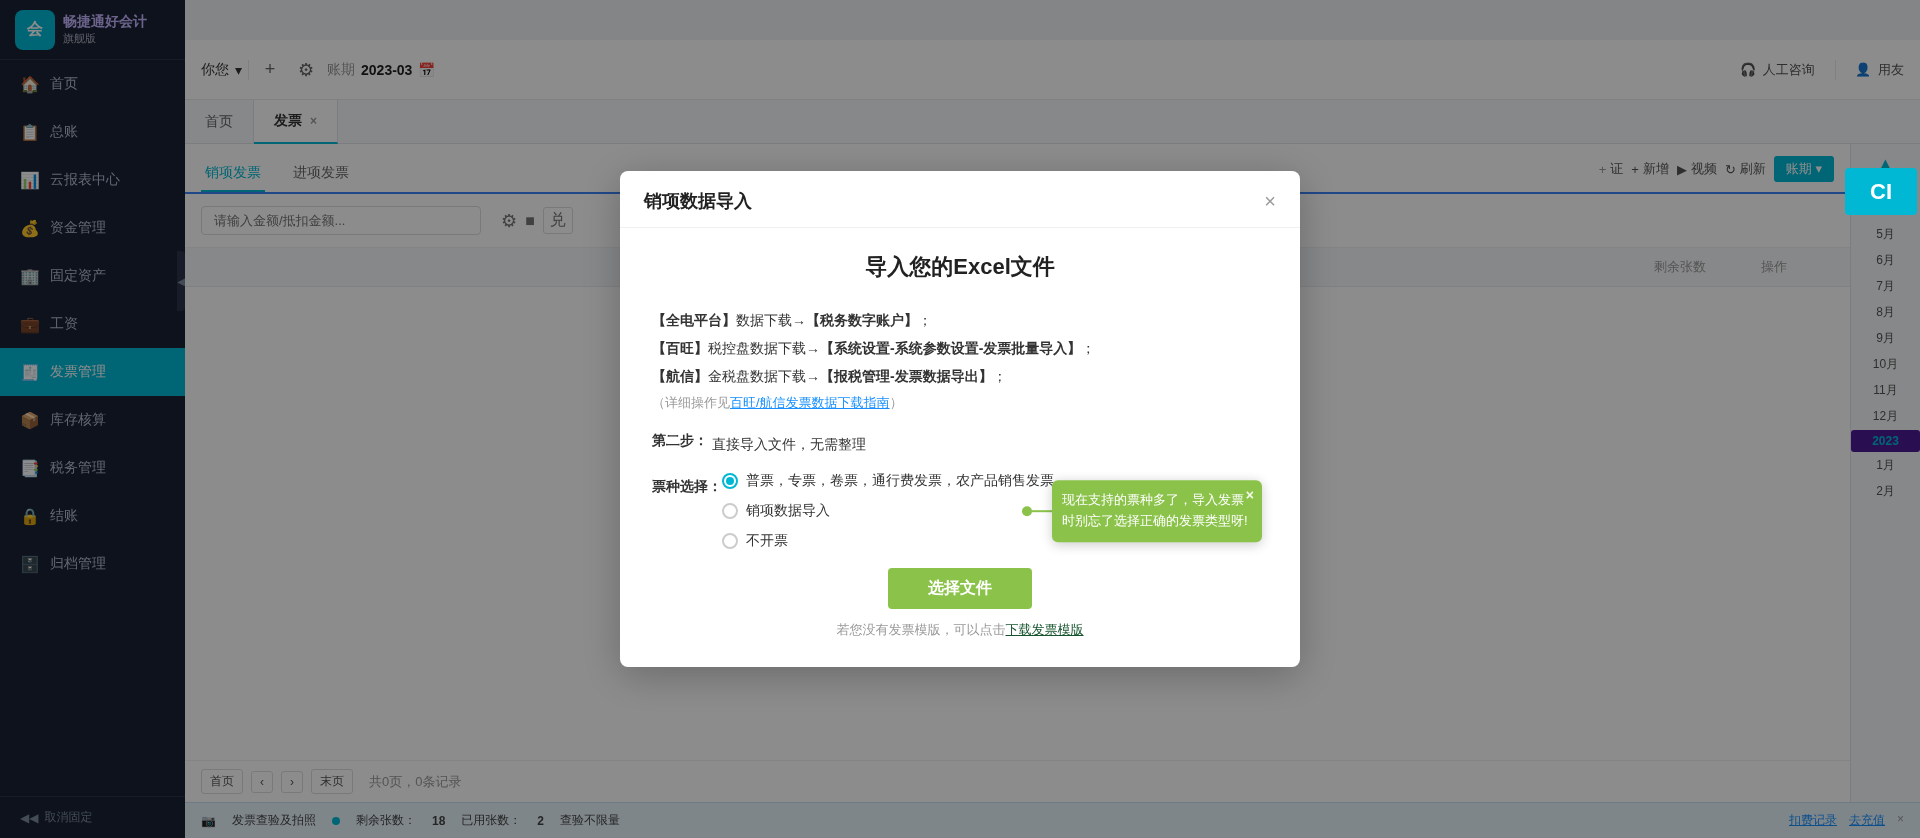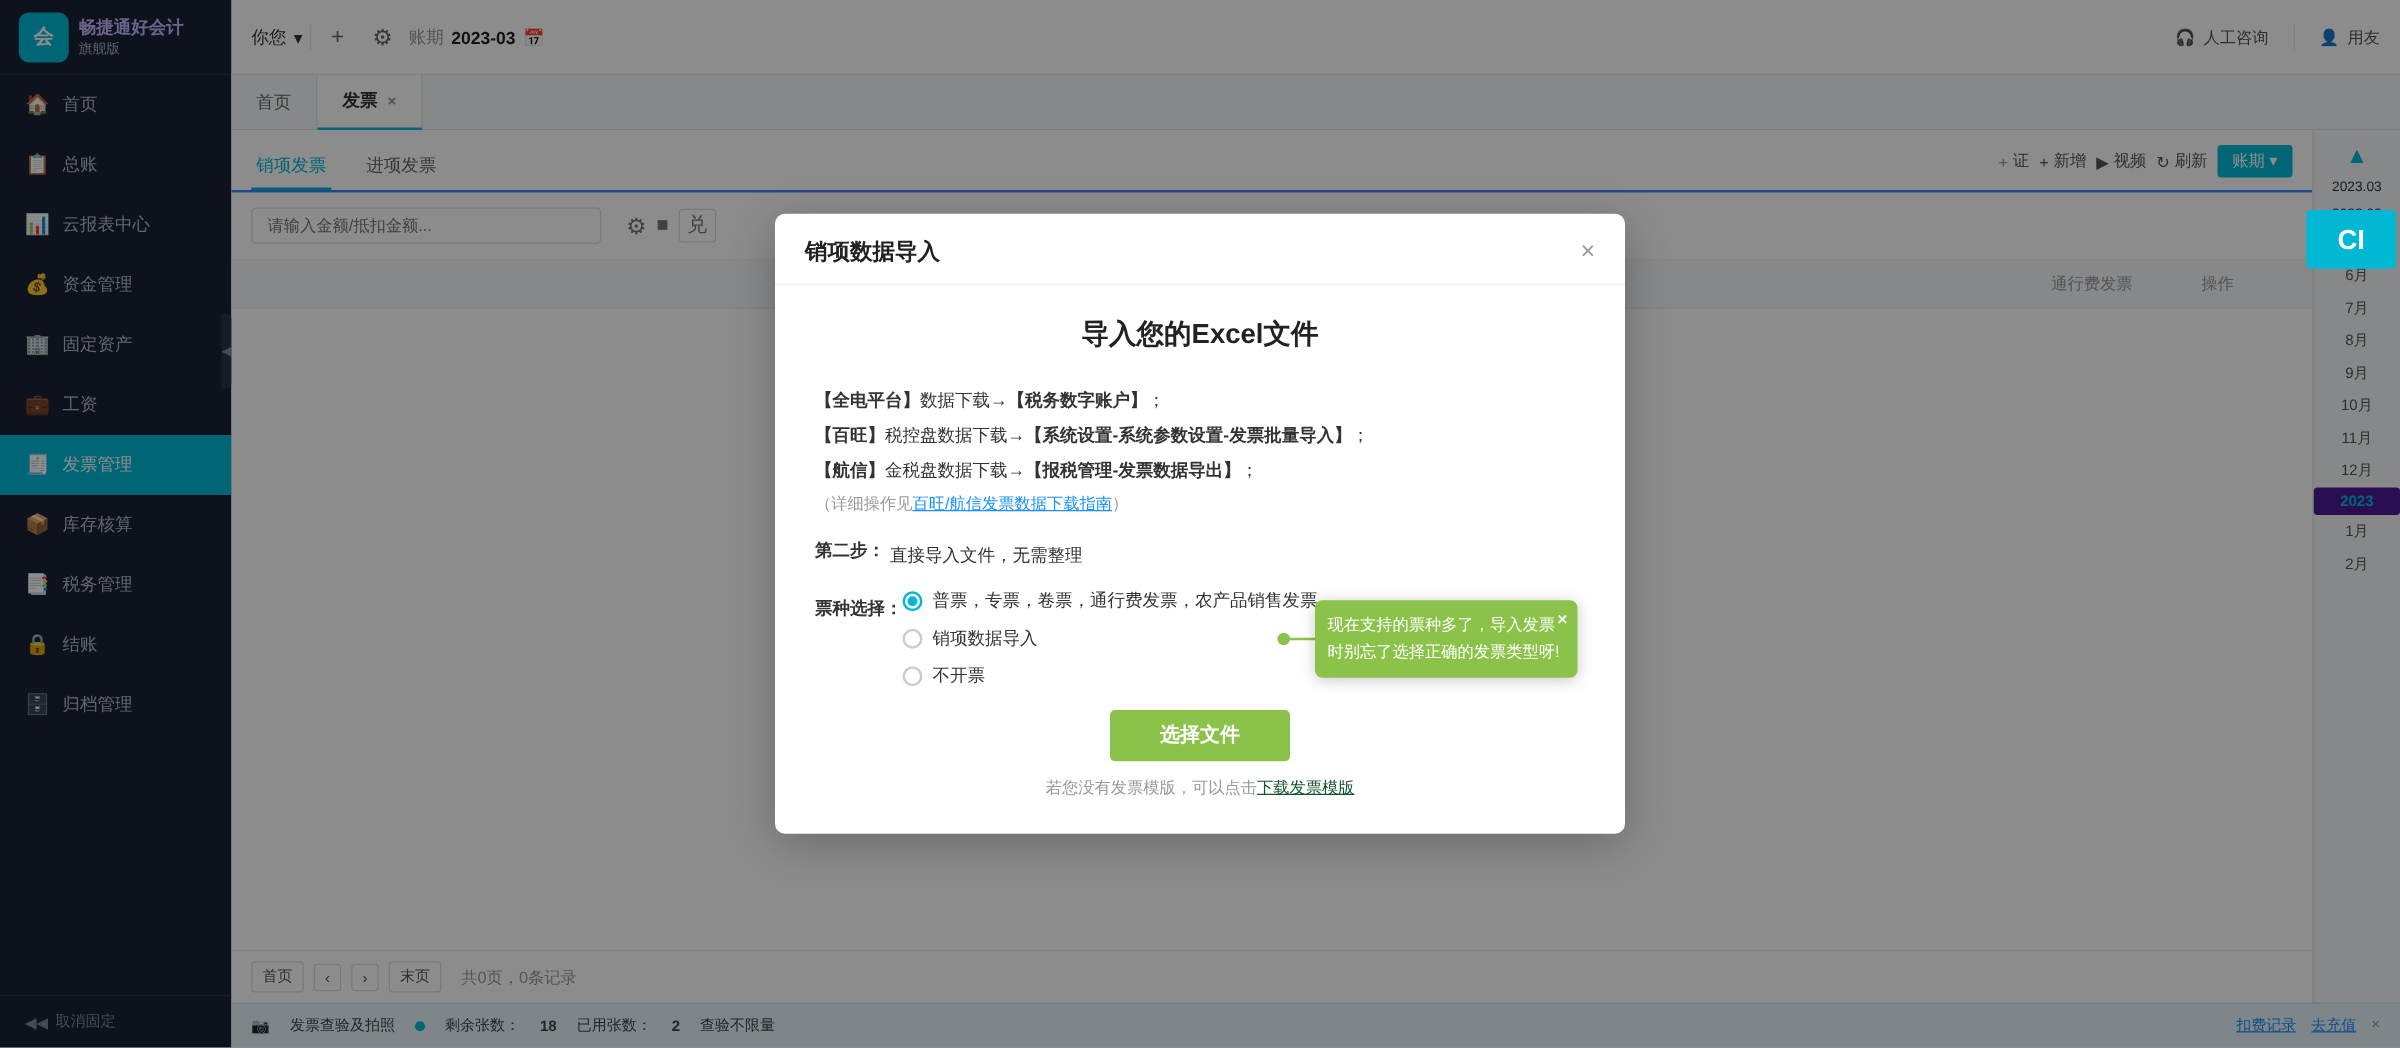--- a/index.html
+++ b/index.html
@@ -15,21 +15,21 @@
     .sidebar-item { display: flex; align-items: center; padding: 14px 20px; color: #b0bcd0; cursor: pointer; transition: background 0.2s; }
     .sidebar-item.active { background: #00b8d4; color: #fff; }
     .sidebar-icon { width: 20px; height: 20px; margin-right: 10px; display: flex; align-items: center; justify-content: center; font-size: 16px; }
     .sidebar-label { font-size: 14px; }
     .sidebar-bottom { padding: 12px 20px; color: #7a8a9a; font-size: 12px; display: flex; align-items: center; cursor: pointer; border-top: 1px solid #2a3449; }
 
     
     .main { flex: 1; display: flex; flex-direction: column; height: 100%; overflow: hidden; }
 
     
-    .topbar { height: 60px; background: #fff; display: flex; align-items: center; padding: 16px 16px; border-bottom: 1px solid #e8eaec; flex-shrink: 0; gap: 6px; }
+    .topbar { height: 60px; background: #fff; display: flex; align-items: center; padding: 16px 16px; border-bottom: 1px solid #e8eaec; flex-shrink: 0; gap: 6px; margin-top: 40px; }
     .topbar-company { display: flex; align-items: center; gap: 6px; font-size: 14px; color: #333; cursor: pointer; }
     .topbar-divider { width: 1px; height: 20px; background: #e8eaec; }
     .topbar-btn { width: 30px; height: 30px; display: flex; align-items: center; justify-content: center; color: #666; cursor: pointer; border-radius: 4px; font-size: 18px; }
     .topbar-period { display: flex; align-items: center; gap: 6px; font-size: 14px; color: #333; }
     .topbar-period-label { color: #999; }
     .topbar-right { margin-left: auto; display: flex; align-items: center; gap: 20px; }
     .topbar-service { display: flex; align-items: center; gap: 6px; color: #555; cursor: pointer; font-size: 13px; }
     .topbar-user { display: flex; align-items: center; gap: 6px; color: #555; cursor: pointer; font-size: 13px; }
 
     
@@ -227,21 +227,21 @@
         <div style="display:flex;align-items:center;gap:8px;margin-left:8px;">
           <span style="font-size:18px;color:#777;cursor:pointer;">⚙</span>
           <span style="font-size:16px;color:#777;cursor:pointer;">■</span>
           <span style="font-size:16px;color:#777;cursor:pointer;border:1px solid #ddd;border-radius:3px;padding:2px 6px;">兑</span>
         </div>
       </div>
 
       <div class="table-header">
         <div class="checkbox-col"></div>
         <div class="col"></div>
-        <div class="deduct-col">通行费发票</div>
+        <div class="deduct-col">剩余张数</div>
         <div class="action-col">操作</div>
       </div>
 
       <div style="flex:1;"></div>
 
       <div class="pagination">
         <button class="page-btn">首页</button>
         <button class="page-btn">‹</button>
         <button class="page-btn">›</button>
         <button class="page-btn">末页</button>

